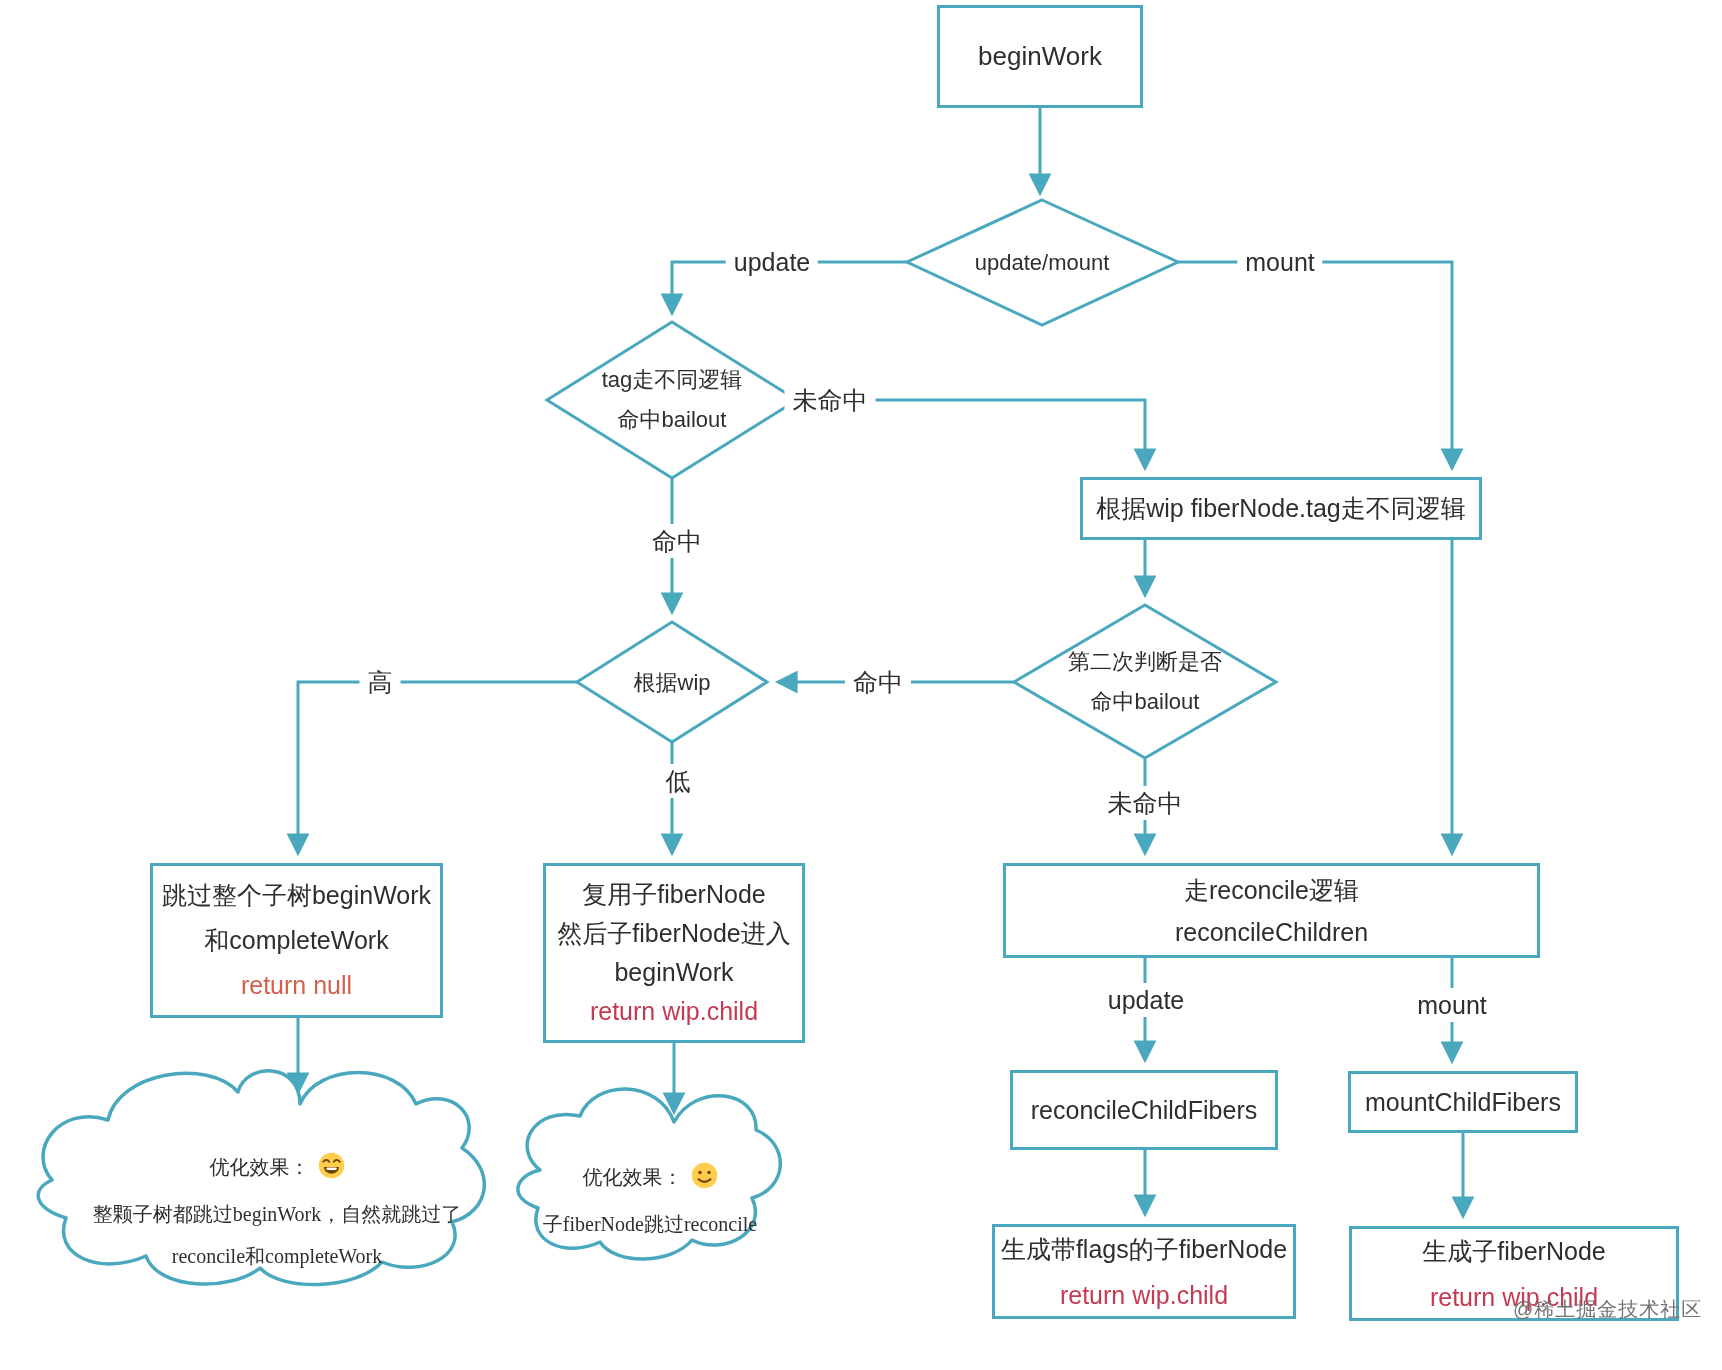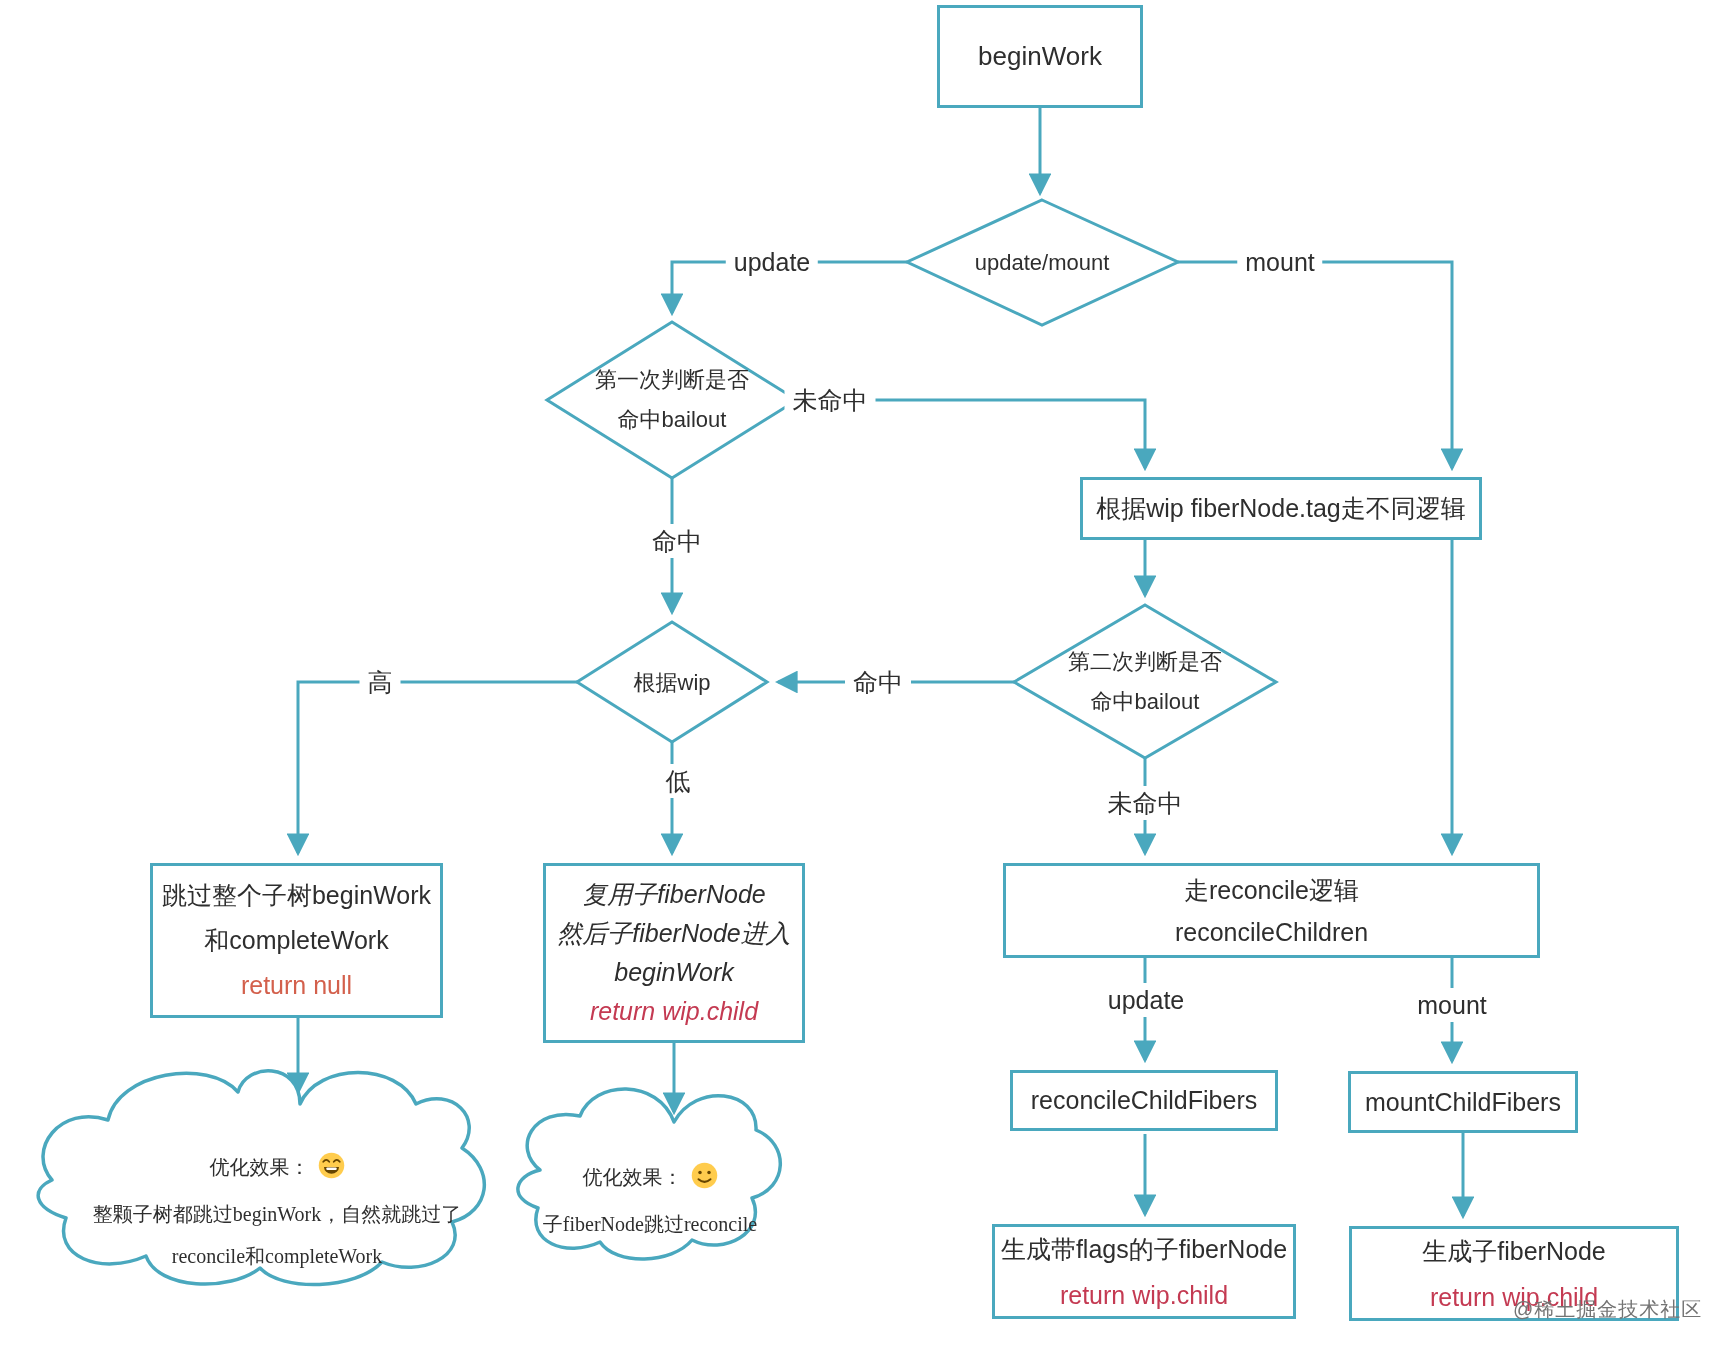--- a/index.html
+++ b/index.html
@@ -84,53 +84,53 @@
   <div class="box" style="left:1080px;top:477px;width:402px;height:63px;">
     <div class="bl">根据wip fiberNode.tag走不同逻辑</div>
   </div>
 
   <div class="box lh45" style="left:150px;top:863px;width:293px;height:155px;">
     <div class="bl">跳过整个子树beginWork</div>
     <div class="bl">和completeWork</div>
     <div class="bl red1">return null</div>
   </div>
 
-  <div class="box lh39" style="left:543px;top:863px;width:262px;height:180px;font-style:italic;">
+  <div class="box lh39" style="left:543px;top:863px;width:262px;height:180px;">
     <div class="bl">复用子fiberNode</div>
     <div class="bl">然后子fiberNode进入</div>
     <div class="bl">beginWork</div>
     <div class="bl red2">return wip.child</div>
   </div>
 
   <div class="box lh42" style="left:1003px;top:863px;width:537px;height:95px;">
     <div class="bl">走reconcile逻辑</div>
     <div class="bl">reconcileChildren</div>
   </div>
 
-  <div class="box" style="left:1010px;top:1070px;width:268px;height:61px;text-align:center;">
+  <div class="box" style="left:1010px;top:1070px;width:268px;height:80px;text-align:center;">
     <div class="bl">reconcileChildFibers</div>
   </div>
 
   <div class="box" style="left:1348px;top:1071px;width:230px;height:62px;">
     <div class="bl">mountChildFibers</div>
   </div>
 
   <div class="box lh46" style="left:992px;top:1224px;width:304px;height:95px;">
     <div class="bl">生成带flags的子fiberNode</div>
     <div class="bl red2">return wip.child</div>
   </div>
 
   <div class="box lh46" style="left:1349px;top:1226px;width:330px;height:95px;">
     <div class="bl">生成子fiberNode</div>
     <div class="bl red2">return wip.child</div>
   </div>
 
   <div class="dtext" style="left:1042px;top:263px;">update/mount</div>
   <div class="dtext" style="left:672px;top:400px;">
-    <div>第一次判断是否</div>
+    <div>tag走不同逻辑</div>
     <div>命中bailout</div>
   </div>
   <div class="dtext" style="left:1145px;top:682px;">
     <div>第二次判断是否</div>
     <div>命中bailout</div>
   </div>
   <div class="dtext" style="left:672px;top:683px;">根据wip</div>
 
   <div class="lbl" style="left:772px;top:262px;">update</div>
   <div class="lbl" style="left:1280px;top:262px;">mount</div>

